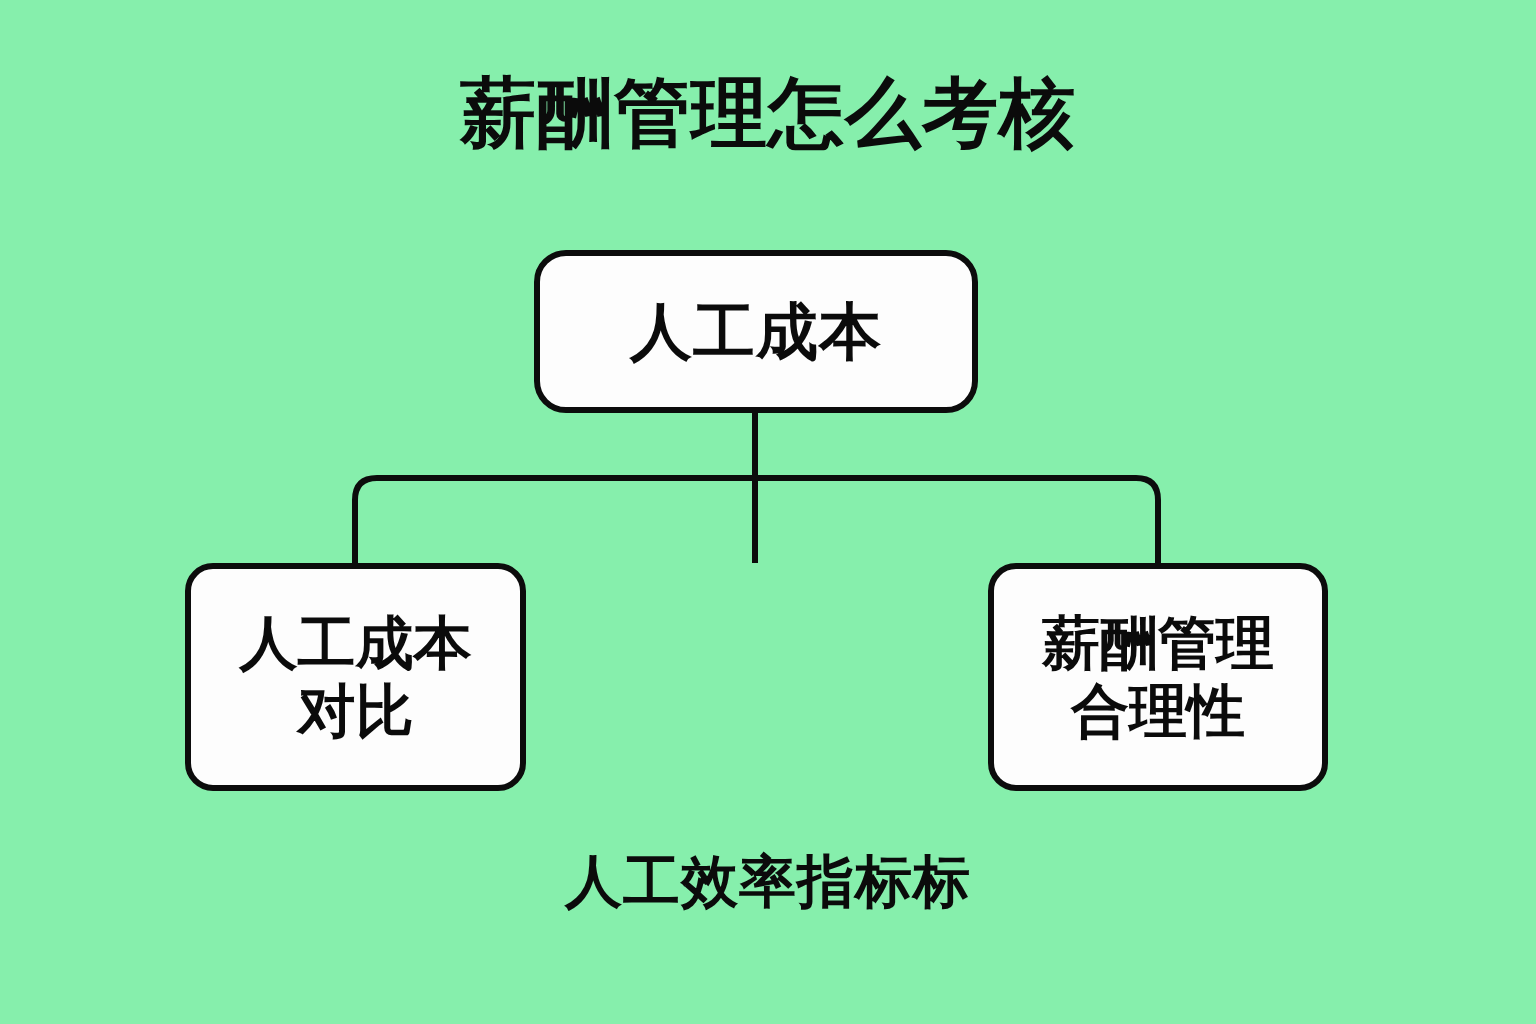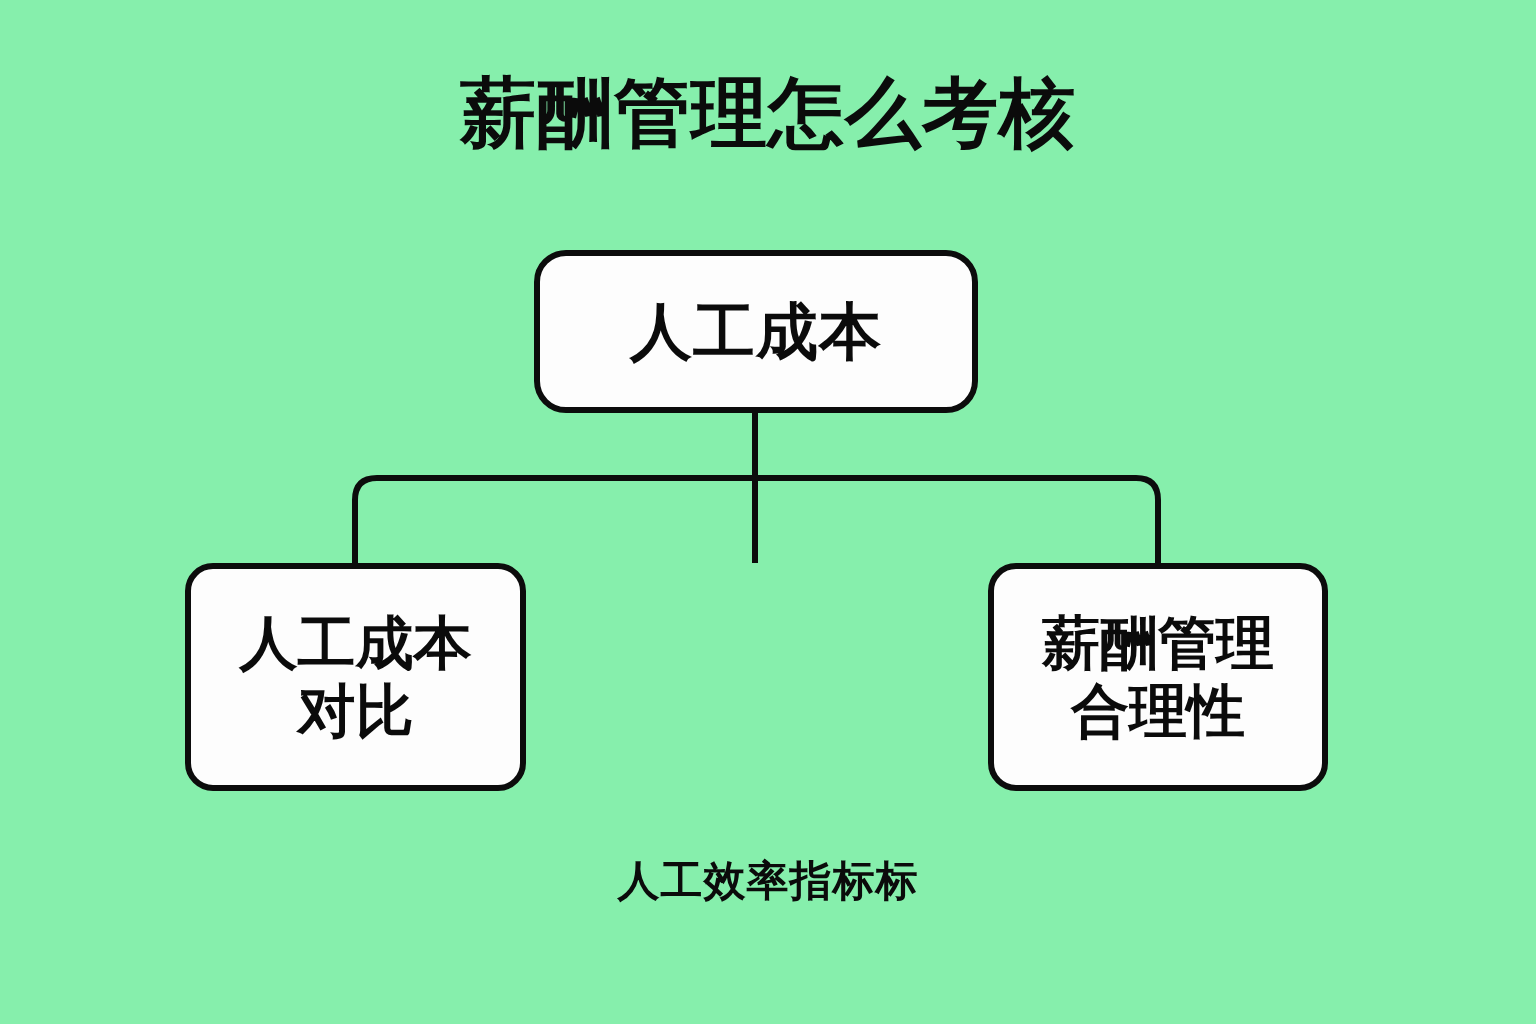--- a/index.html
+++ b/index.html
@@ -87,21 +87,21 @@
     pointer-events: none;
   }
 
   
   .footer-caption {
     position: absolute;
     left: 0;
     top: 843px;
     width: 1536px;
     text-align: center;
-    font-size: 42px;
+    font-size: 57px;
     line-height: 76px;
     font-weight: 700;
     color: #0b0b0b;
     letter-spacing: 1px;
     white-space: nowrap;
   }
 </style>
 </head>
 <body>
 

